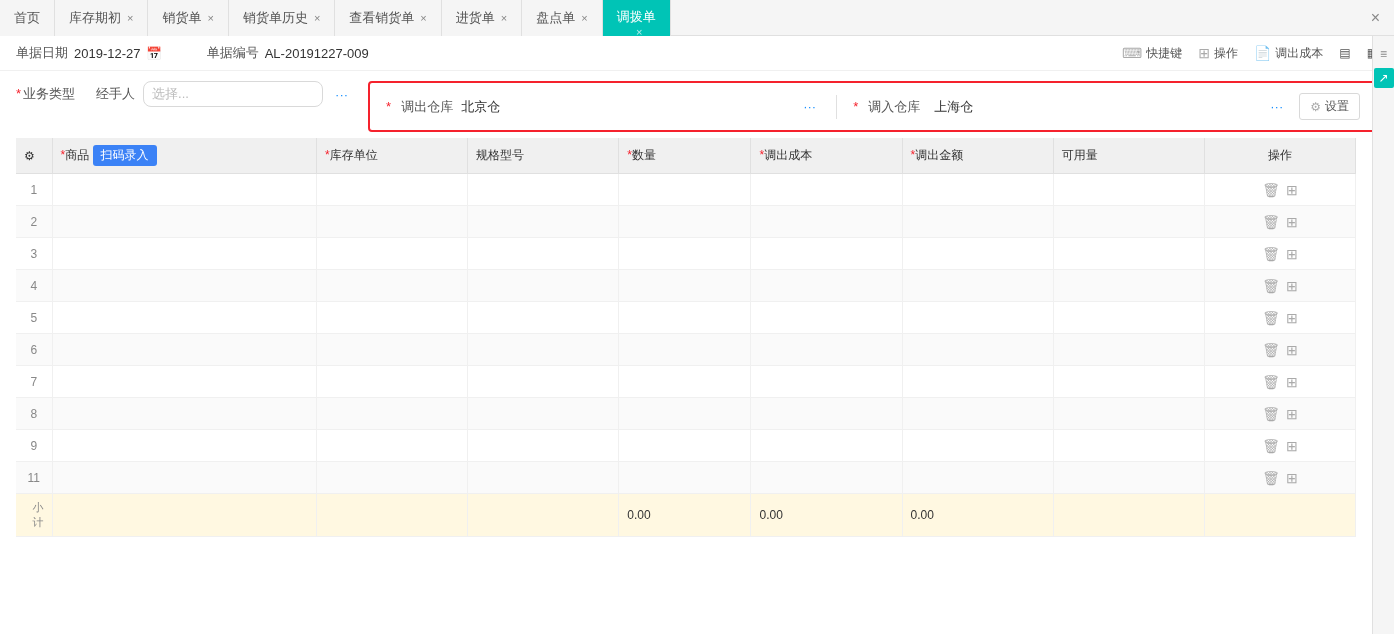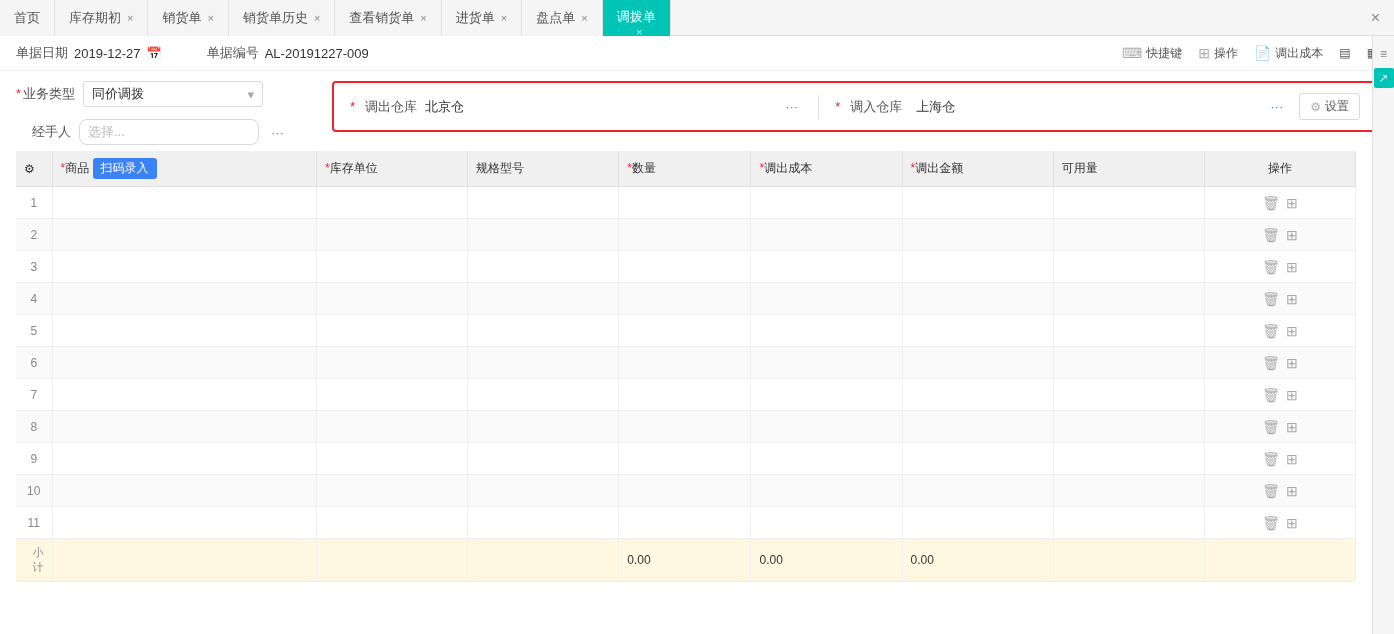--- a/index.html
+++ b/index.html
@@ -329,29 +329,25 @@
       <span>▤</span>
     </div>
     <div class="header-action-item">
       <span>▦</span>
     </div>
   </div>
 </div>
 
 <div style="padding: 10px 16px 6px 16px; display: flex; align-items: flex-start; gap: 16px;">
 
-  <div style="min-width: 300px; display: flex; flex-direction: column; gap: 12px;">
+  <div style="min-width: 300px; display: flex; flex-direction: row; gap: 5px;">
     <div class="form-field">
       <span class="form-field-label">
         <span class="required-star">*</span><span>业务类型</span>
       </span>
-      <div class="form-field-value" style="min-width:180px;">
-        <span>同价调拨</span>
-        <span class="dropdown-icon">▾</span>
-      </div>
     </div>
     <div class="form-field">
       <span class="form-field-label">
         <span>经手人</span>
       </span>
       <div class="form-field-value" style="min-width:180px;border-radius:8px;">
         <span class="form-field-placeholder">选择...</span>
       </div>
       <span class="ellipsis-btn">···</span>
     </div>
@@ -541,36 +537,20 @@
             <td></td>
             <td></td>
             <td>
               <div class="td-ops">
                 <span class="op-icon">🗑</span>
                 <span class="op-icon">⊞</span>
               </div>
             </td>
           </tr>
         <tr>
-            <td class="row-num">10</td>
-            <td></td>
-            <td></td>
-            <td></td>
-            <td></td>
-            <td></td>
-            <td></td>
-            <td></td>
-            <td>
-              <div class="td-ops">
-                <span class="op-icon">🗑</span>
-                <span class="op-icon">⊞</span>
-              </div>
-            </td>
-          </tr>
-        <tr>
             <td class="row-num">11</td>
             <td></td>
             <td></td>
             <td></td>
             <td></td>
             <td></td>
             <td></td>
             <td></td>
             <td>
               <div class="td-ops">

